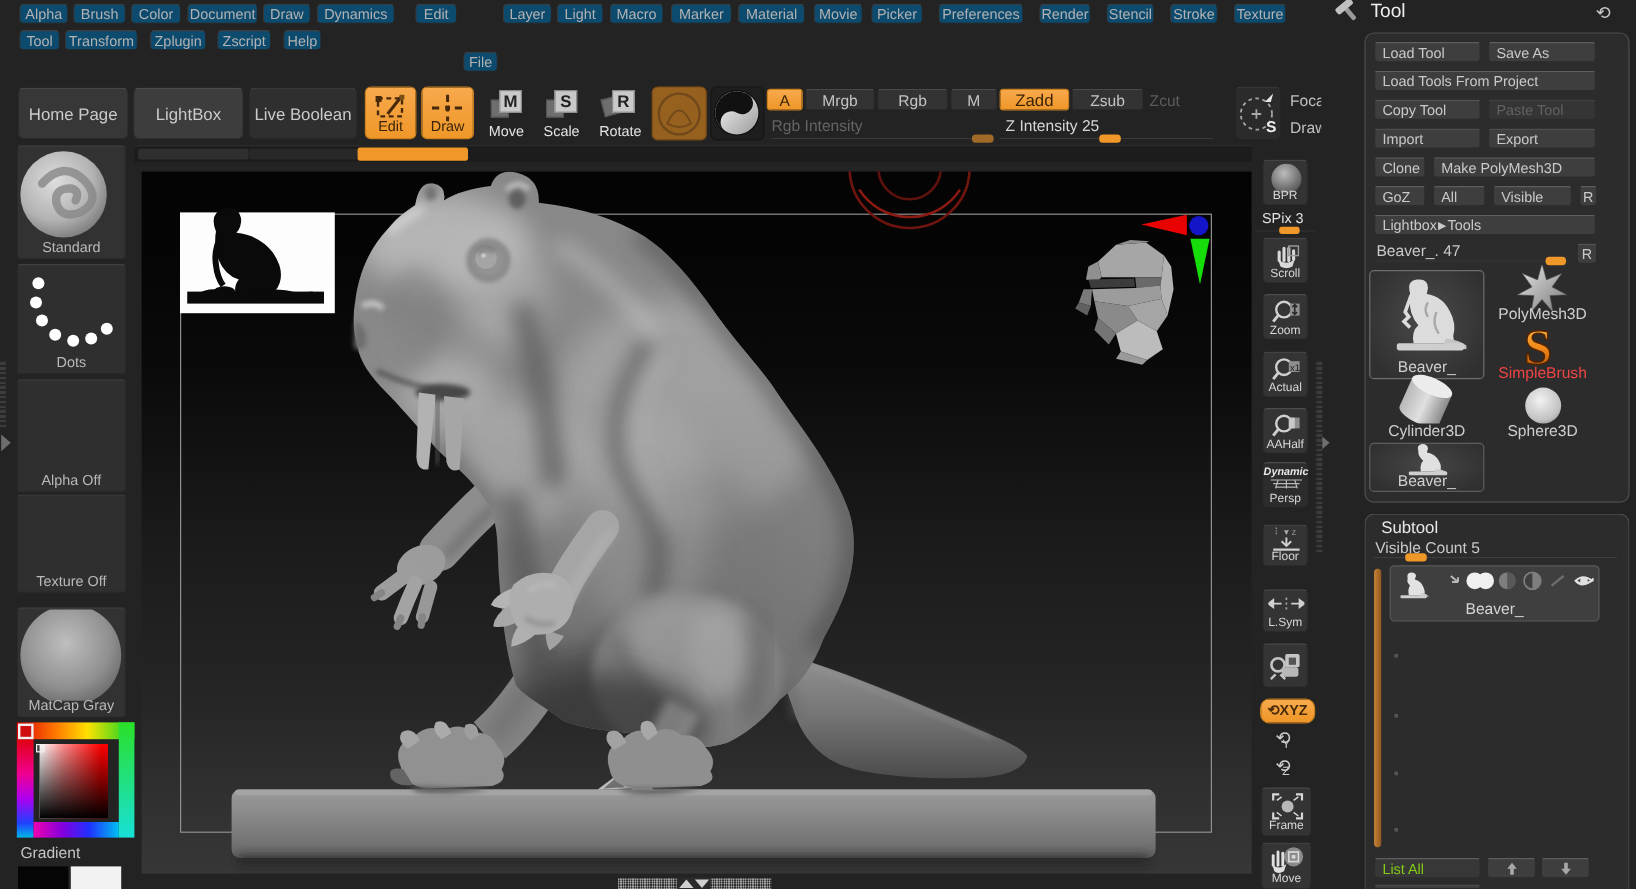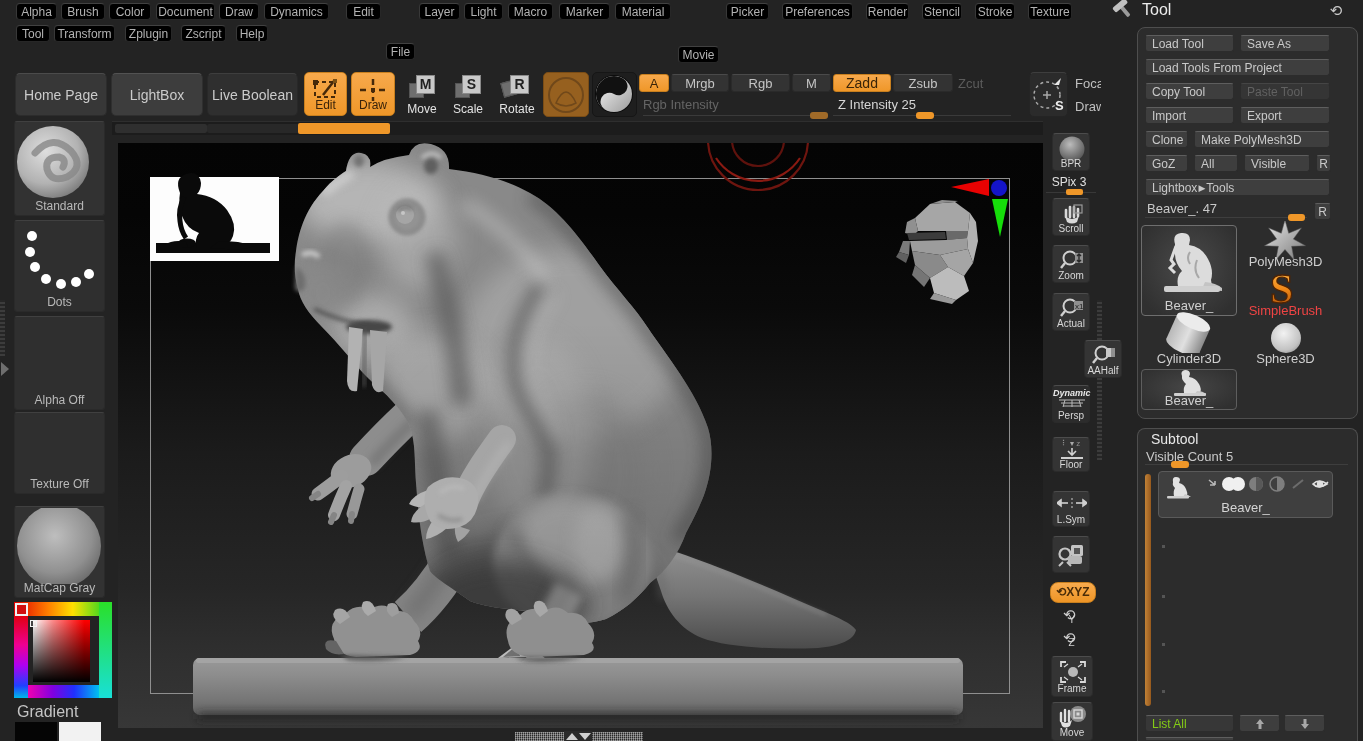--- a/index.html
+++ b/index.html
@@ -1,18 +1,18 @@
 <!DOCTYPE html>
 <html><head>
 <meta charset="utf-8">
 <style>
 html,body{margin:0;padding:0;background:#232323;width:1363px;height:741px;overflow:hidden;font-family:"Liberation Sans",sans-serif;}
 *{box-sizing:border-box;}
 .ab{position:absolute;}
-.mbtn{position:absolute;height:17px;background:#000000;border:1px solid #272727;border-top-color:#414141;border-left-color:#383838;border-radius:4px;color:#b2b2b2;font-size:12px;display:flex;align-items:center;justify-content:center;white-space:nowrap;}
+.mbtn{position:absolute;height:17px;background:#0c4a6e;border:1px solid #272727;border-top-color:#414141;border-left-color:#383838;border-radius:4px;color:#b2b2b2;font-size:12px;display:flex;align-items:center;justify-content:center;white-space:nowrap;}
 .bigbtn{position:absolute;top:73px;height:43px;border-radius:5px;color:#cbcbcb;font-size:14px;display:flex;align-items:center;justify-content:center;}
 .obtn{position:absolute;background:linear-gradient(180deg,#f7a94c,#ef9729);border:1px solid #c87f1e;border-radius:5px;}
 .sbtn{position:absolute;top:74px;height:18px;background:#333333;border:1px solid #2a2a2a;border-top-color:#4a4a4a;border-radius:3px;color:#c4c4c4;font-size:13px;display:flex;align-items:center;justify-content:center;}
 .icolbl{position:absolute;color:#e3e3e3;font-size:12px;text-align:center;}
 .tbtn{position:absolute;height:17px;background:#3e3e3e;border:1px solid #2c2c2c;border-top-color:#5e5e5e;border-radius:3px;color:#c9c9c9;font-size:12px;display:flex;align-items:center;padding-left:6px;white-space:nowrap;overflow:hidden;}
 .tbtnc{justify-content:center;padding-left:0;}
 .rbtn{position:absolute;left:1052px;width:38px;background:#343434;border:1px solid #2b2b2b;border-top-color:#4c4c4c;border-radius:4px;display:flex;flex-direction:column;align-items:center;justify-content:flex-end;color:#d8d8d8;font-size:10px;}
 .cell{position:absolute;left:14px;width:91px;background:#323232;border:1px solid #2a2a2a;border-top-color:#404040;border-radius:3px;}
 .celllbl{position:absolute;left:0;right:0;bottom:2px;text-align:center;color:#b9b9b9;font-size:12px;}
 </style>
@@ -26,21 +26,21 @@
 <div class="mbtn" style="left:156px;top:3px;width:59px;">Document</div>
 <div class="mbtn" style="left:219px;top:3px;width:40px;">Draw</div>
 <div class="mbtn" style="left:264px;top:3px;width:65px;">Dynamics</div>
 <div class="mbtn" style="left:346px;top:3px;width:35px;">Edit</div>
 <div class="mbtn" style="left:386px;top:7px;width:29px;margin-top:36px;">File</div>
 <div class="mbtn" style="left:419px;top:3px;width:41px;">Layer</div>
 <div class="mbtn" style="left:464px;top:3px;width:39px;">Light</div>
 <div class="mbtn" style="left:508px;top:3px;width:45px;">Macro</div>
 <div class="mbtn" style="left:559px;top:3px;width:51px;">Marker</div>
 <div class="mbtn" style="left:615px;top:3px;width:56px;">Material</div>
-<div class="mbtn" style="left:678px;top:3px;width:41px;margin-top:43px;">Movie</div>
+<div class="mbtn" style="left:678px;top:3px;width:41px;">Movie</div>
 <div class="mbtn" style="left:726px;top:3px;width:43px;">Picker</div>
 <div class="mbtn" style="left:782px;top:3px;width:71px;">Preferences</div>
 <div class="mbtn" style="left:866px;top:3px;width:43px;">Render</div>
 <div class="mbtn" style="left:922px;top:3px;width:40px;">Stencil</div>
 <div class="mbtn" style="left:975px;top:3px;width:40px;">Stroke</div>
 <div class="mbtn" style="left:1028px;top:3px;width:44px;">Texture</div>
 <div class="mbtn" style="left:16px;top:25px;width:34px;">Tool</div>
 <div class="mbtn" style="left:54px;top:25px;width:61px;">Transform</div>
 <div class="mbtn" style="left:125px;top:25px;width:47px;">Zplugin</div>
 <div class="mbtn" style="left:181px;top:25px;width:45px;">Zscript</div>
@@ -189,21 +189,21 @@
 
 <div class="ab" style="left:14px;top:602px;width:98px;height:96px;">
   <div class="ab" style="left:0;top:0;width:100%;height:14px;background:linear-gradient(90deg,#e00000,#ff8000 35%,#ffe000 60%,#40d820 90%,#2ae028);"></div>
   <div class="ab" style="left:85px;top:0;width:13px;height:100%;background:linear-gradient(180deg,#2ae028,#18e0d8);"></div>
   <div class="ab" style="left:0;top:14px;width:14px;height:82px;background:linear-gradient(180deg,#e00010,#f00090 35%,#b000f0 60%,#2040ff 85%,#00b8e8);"></div>
   <div class="ab" style="left:14px;top:83px;width:71px;height:13px;background:linear-gradient(90deg,#f000b0,#8000e0 35%,#2030ff 65%,#00c0f0);"></div>
   <div class="ab" style="left:19px;top:18px;width:57px;height:62px;background:linear-gradient(to top,#000,rgba(0,0,0,0)),linear-gradient(90deg,#ffffff 0%,#ff8a8a 35%,#ff0000 90%);"></div>
   <div class="ab" style="left:1px;top:1px;width:13px;height:13px;background:#d01010;border:2px solid #f2f2f2;"></div>
   <div class="ab" style="left:16px;top:18px;width:7px;height:7px;border:1.5px solid #f2f2f2;background:rgba(255,255,255,0.15);"></div>
 </div>
-<div class="ab" style="left:17px;top:703px;color:#c4c4c4;font-size:16px;">Gradient</div>
+<div class="ab" style="left:17px;top:703px;color:#c4c4c4;font-size:13px;">Gradient</div>
 <div class="ab" style="left:15px;top:722px;width:42px;height:19px;background:#050505;"></div>
 <div class="ab" style="left:59px;top:722px;width:42px;height:19px;background:#f2f2f2;"></div>
 </div>
 
 <div id="canvas" class="ab" style="left:118px;top:143px;width:925px;height:585px;background:linear-gradient(180deg,#040404 0%,#050505 12%,#0a0a0a 28%,#1b1b1b 53%,#262626 76%,#2e2e2e 86%,#333333 94%,#373737 100%);">
 <svg width="925" height="585" viewBox="0 0 925 585">
 <defs>
   <filter id="b2" x="-120%" y="-120%" width="340%" height="340%">
           <feGaussianBlur stdDeviation="2"></feGaussianBlur>
         </filter>
@@ -452,21 +452,21 @@
 </div>
 <div class="rbtn" style="top:293px;height:38px;padding-bottom:1px;">
   <svg width="26" height="24" style="position:absolute;left:5px;top:3px;">
         <circle cx="12" cy="9" r="6.5" fill="none" stroke="#d0d0d0" stroke-width="2"></circle>
         <line x1="7" y1="14" x2="3" y2="19" stroke="#d0d0d0" stroke-width="2.4"></line>
         <rect x="16" y="4" width="9" height="9" fill="#8f8f8f"></rect>
         <text x="17" y="12" font-size="8" fill="#1e1e1e" font-family="Liberation Sans">x1</text>
       </svg>
   <span style="position:relative;">Actual</span>
 </div>
-<div class="rbtn" style="top:340px;height:38px;padding-bottom:1px;margin-left:32px;">
+<div class="rbtn" style="top:340px;height:38px;padding-bottom:1px;">
   <svg width="26" height="24" style="position:absolute;left:5px;top:3px;">
         <circle cx="12" cy="9" r="6.5" fill="none" stroke="#d0d0d0" stroke-width="2"></circle>
         <line x1="7" y1="14" x2="3" y2="19" stroke="#d0d0d0" stroke-width="2.4"></line>
         <rect x="16" y="4" width="9" height="9" fill="#8f8f8f"></rect>
         <rect x="16" y="4" width="5" height="9" fill="#c8c8c8"></rect>
       </svg>
   <span style="position:relative;">AAHalf</span>
 </div>
 <div class="rbtn" style="top:385px;height:38px;padding-bottom:1px;background:#2c2c2c;">
   <div style="position:absolute;top:2px;left:0;right:0;text-align:center;color:#e8e8e8;font-weight:bold;font-size:9px;font-style:italic;">Dynamic</div>

